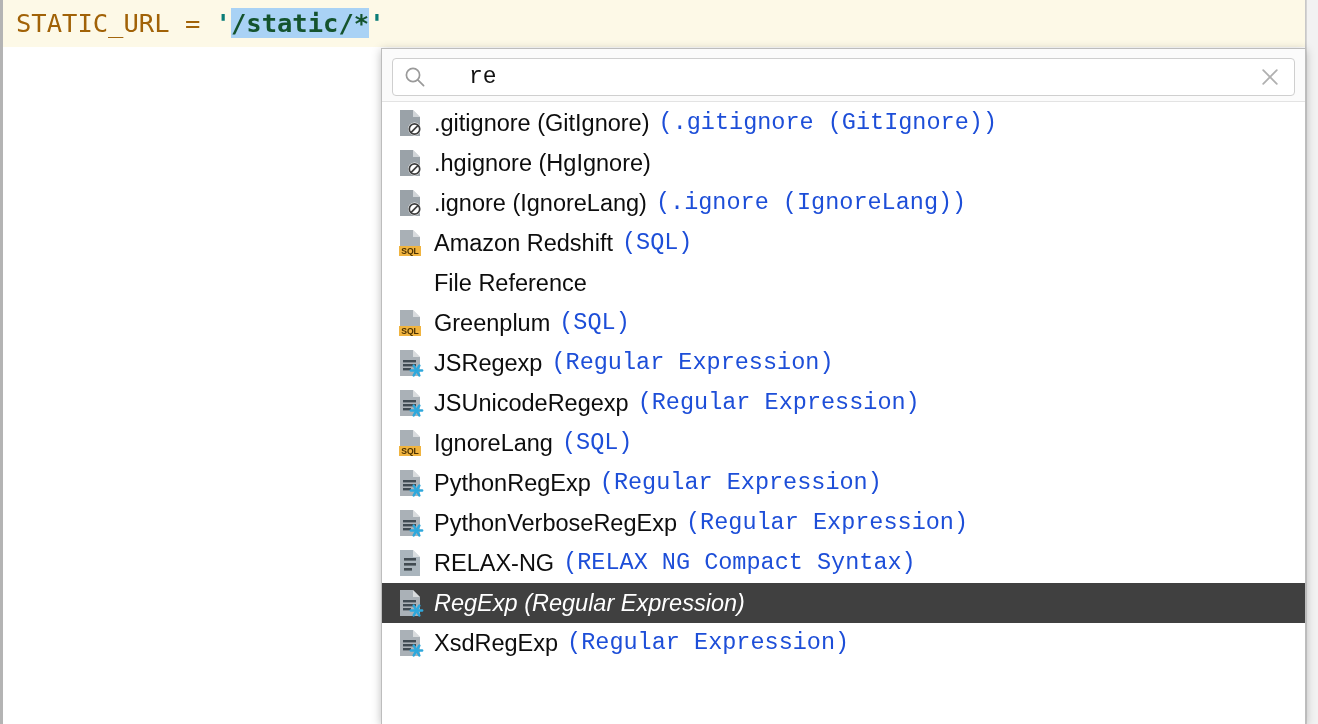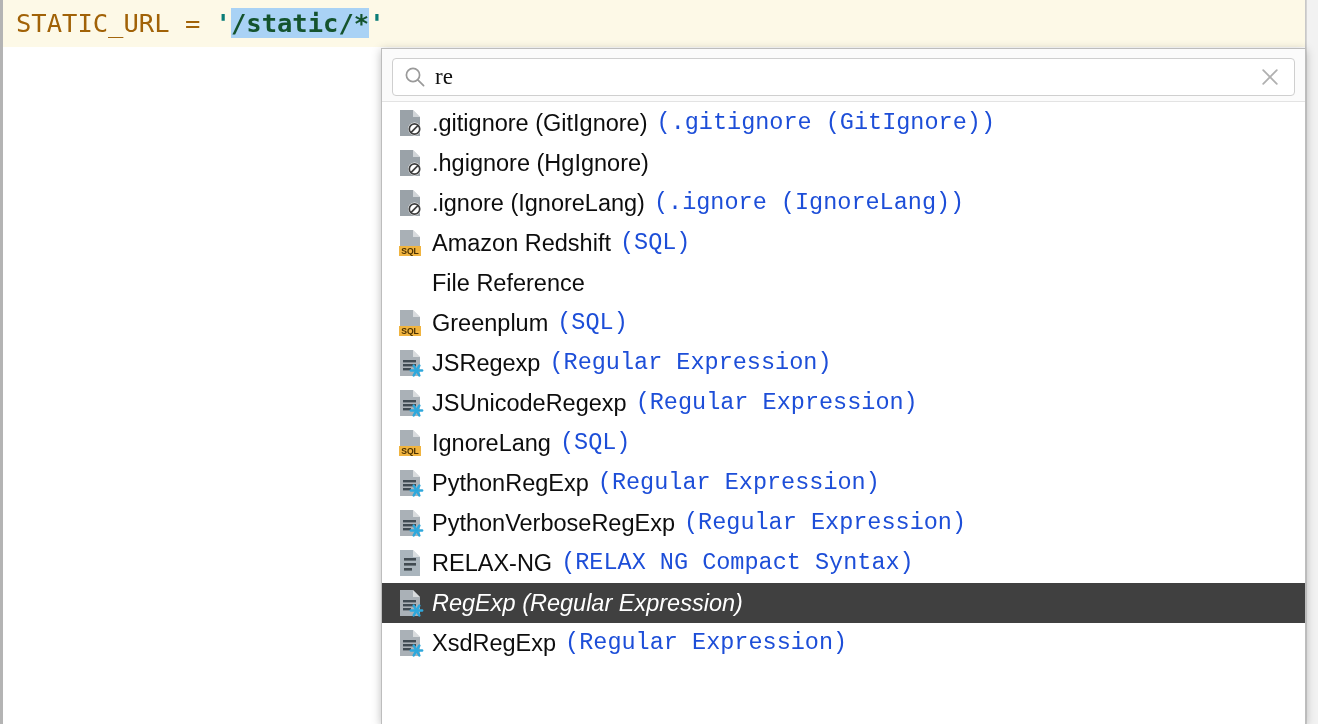--- a/index.html
+++ b/index.html
@@ -101,26 +101,27 @@
     margin-left: 11px;
     margin-right: 9px;
     width: 22px; height: 22px;
     display: block;
   }
   #search-input {
     flex: 1 1 auto;
     border: none;
     outline: none;
     background: transparent;
-    font-family: Liberation Serif, serif;
+    font-family: Liberation Mono, monospace;
     font-size: 23px;
     color: #111111;
     padding: 0;
     line-height: 30px;
     height: 30px;
+    margin-left: 34px;
   }
   #clear-icon {
     flex: 0 0 auto;
     margin-right: 14px;
     margin-left: 6px;
     width: 20px; height: 20px;
     display: block;
     cursor: pointer;
   }
 
@@ -142,31 +143,31 @@
     white-space: nowrap;
   }
   .result-row.selected {
     background: #404040;
     font-style: italic;
   }
   .row-icon {
     flex: 0 0 auto;
     width: 26px;
     height: 28px;
+    margin-right: 10px;
     position: relative;
   }
   .row-icon svg { display: block; }
   .row-text {
     font-size: 23.5px;
     line-height: 28px;
     font-family: "Liberation Sans", sans-serif;
     color: #0d0d0d;
     overflow: hidden;
     text-overflow: ellipsis;
-    margin-left: 8px;
   }
   .row-type {
     font-size: 23.5px;
     line-height: 28px;
     font-family: Liberation Mono, monospace;
     color: #1d4ed8;
     margin-left: 9px;
   }
   .result-row.selected .row-text,
   .result-row.selected .row-type {

